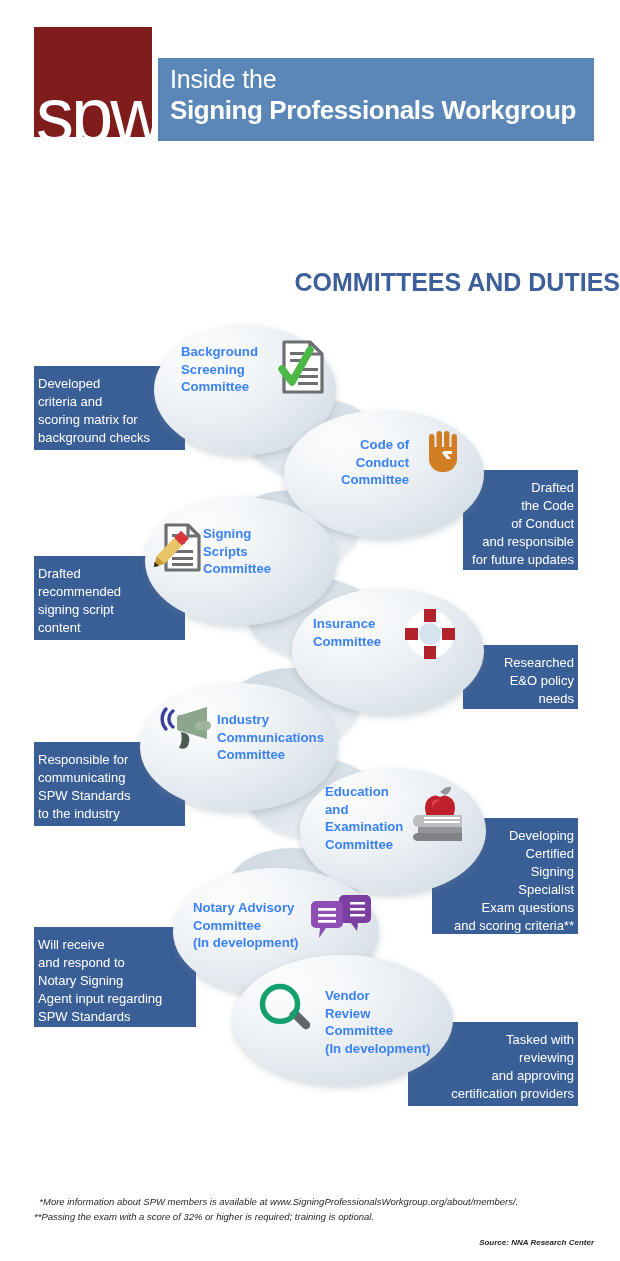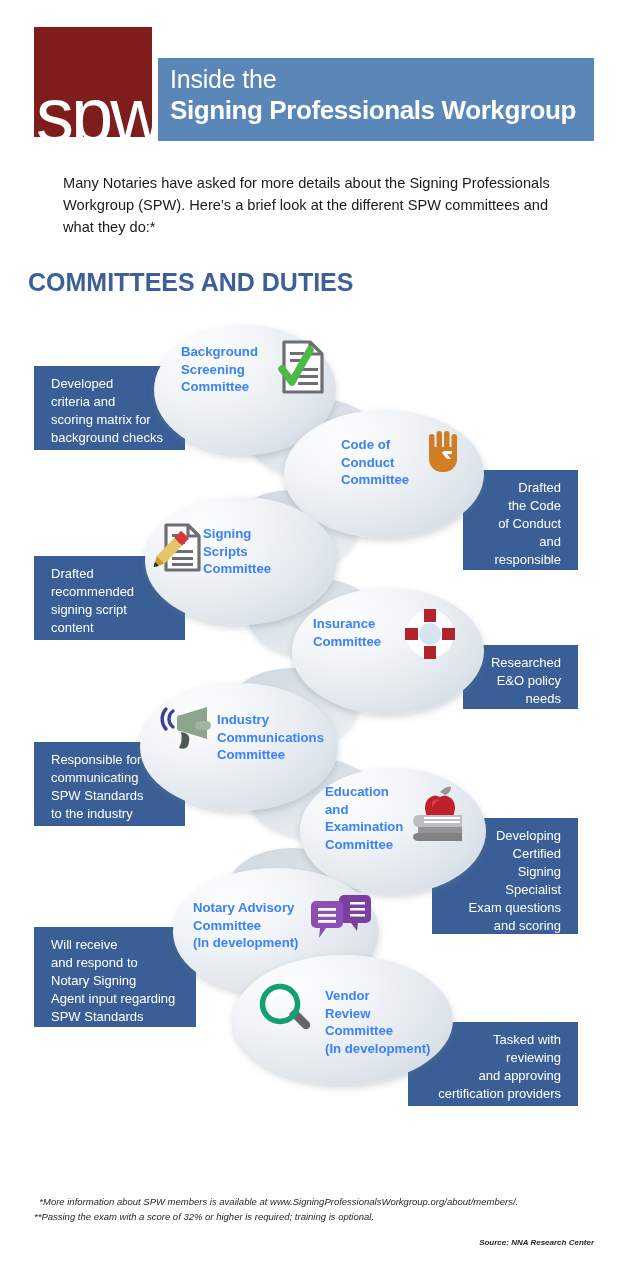--- a/index.html
+++ b/index.html
@@ -40,21 +40,21 @@
 
   
   .intro {
     position: absolute; left: 63px; top: 172px; width: 500px;
     font-size: 14.6px; line-height: 22px; color: #1a1a1a;
   }
 
   
   .section-title {
     position: absolute; left: 0; top: 268px; width: 620px;
-    text-align: left;
+    text-align: right;
     font-size: 25px; font-weight: bold; color: #3e5f99;
     letter-spacing: 0px;
   }
   .section-title span { display: inline-block; padding-left: 28px; }
 
   
   .ellipse {
     position: absolute;
     border-radius: 50%;
     background: radial-gradient(ellipse at 28% 22%, #fdfdfe 0%, #f2f5f8 32%, #e2e8ee 62%, #ccd6df 100%);
@@ -74,21 +74,21 @@
     line-height: 17.5px; white-space: pre-line;
   }
 
   
   .box {
     position: absolute;
     background: #3a5e96;
     color: #ffffff;
     font-size: 13px;
     line-height: 18px;
-    padding: 9px 17px;
+    padding: 9px 4px;
     white-space: pre-line;
   }
   .box.left  { text-align: left; }
   .box.right { text-align: right; }
 
   
   .icon { position: absolute; }
 
   
   .footnotes {
@@ -107,21 +107,20 @@
 <div id="page">
 
   <div class="logo-box">
     <div class="logo-text">spw</div>
   </div>
   <div class="banner">
     <div class="banner-line1">Inside the</div>
     <div class="banner-line2">Signing Professionals Workgroup</div>
   </div>
 
-  <div class="intro">Many Notaries have asked for more details about the Signing Professionals Workgroup (SPW). Here’s a brief look at the different SPW committees and what they do:*</div>
 
   <div class="section-title">
     <span>COMMITTEES AND DUTIES</span>
   </div>
 
   <div class="ribbon" style="left:248px; top:398px; width:130px; height:80px; z-index:1;"></div>
   <div class="ribbon" style="left:228px; top:490px; width:130px; height:80px; z-index:1;"></div>
   <div class="ribbon" style="left:248px; top:578px; width:130px; height:80px; z-index:1;"></div>
   <div class="ribbon" style="left:228px; top:668px; width:130px; height:80px; z-index:1;"></div>
   <div class="ribbon" style="left:248px; top:758px; width:130px; height:80px; z-index:1;"></div>
@@ -143,21 +142,21 @@
       <rect x="22" y="44" width="20" height="3" fill="#6d6e71"></rect>
       <path d="M6 31 L16 44 L34 12" fill="none" stroke="#4cb947" stroke-width="7.5" stroke-linecap="round" stroke-linejoin="round"></path>
     </svg>
   </div>
   <div class="box left" style="left:34px; top:366px; width:151px; height:84px; z-index:5;">Developed
 criteria and
 scoring matrix for
 background checks</div>
 
   <div class="ellipse" style="left:284px; top:410px; width:200px; height:128px; z-index:12;"></div>
-  <div class="ell-label" style="left:341px; top:436px; z-index:16;">Code of
+  <div class="ell-label" style="left:341px; top:436px; z-index:16;text-align:right;">Code of
 Conduct
 Committee</div>
   <div class="icon" style="left:424px; top:429px; z-index:17;">
     <svg width="40" height="46" viewBox="0 0 40 46">
       <g fill="#d07d24">
         <rect x="5" y="5" width="5.5" height="19" rx="2.7"></rect>
         <rect x="12.5" y="2" width="5.5" height="22" rx="2.7"></rect>
         <rect x="20" y="2" width="5.5" height="22" rx="2.7"></rect>
         <rect x="27.5" y="5" width="5.5" height="19" rx="2.7"></rect>
         <path d="M5 18 h28 v12 a13 13 0 0 1 -13 13 h-2 a13 13 0 0 1 -13 -13 z"></path>

